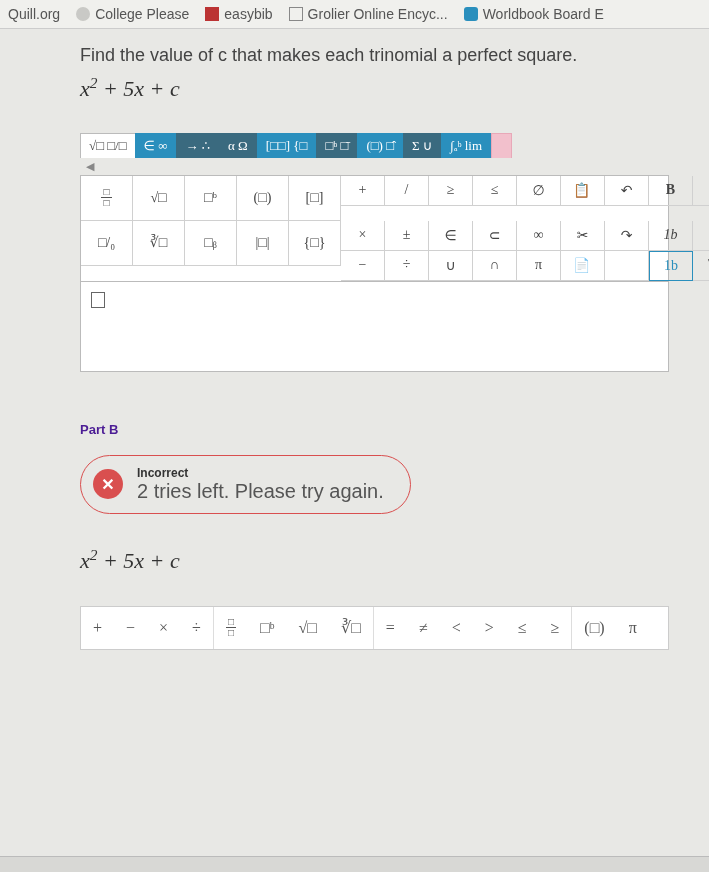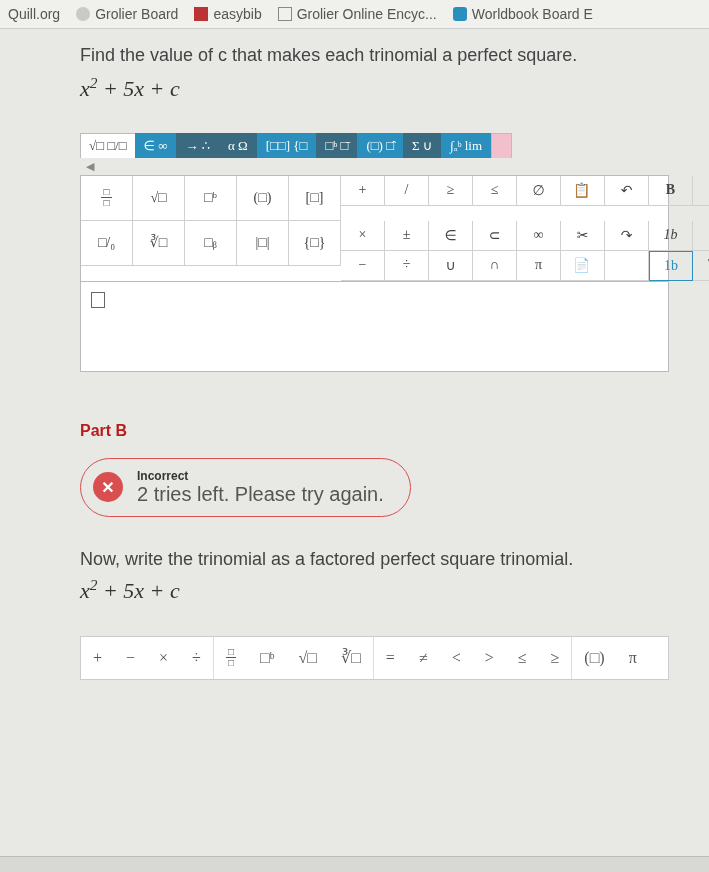--- a/index.html
+++ b/index.html
@@ -63,21 +63,21 @@
       color: #444;
       cursor: pointer;
     }
     .cell.wide { width: 52px; }
     .cell.tall { height: 45px; }
     .cell.boxed { border: 1px solid #2a8fbd; color: #2a8fbd; }
     
     .input-area { border: 1px solid #bbb; border-top: none; background: #fff; height: 90px; padding: 10px; }
     .placeholder-box { width: 14px; height: 16px; border: 1px solid #666; display: inline-block; }
     
-    .part-label { font-weight: 600; font-size: 16px; color: #b91c1c; margin-bottom: 18px; }
+    .part-label { font-weight: 600; font-size: 13px; color: #4c1d95; margin-bottom: 18px; }
     
     .feedback {
       display: inline-flex;
       align-items: center;
       gap: 14px;
       border: 1.5px solid #d94f4f;
       border-radius: 999px;
       padding: 10px 26px 10px 12px;
       margin-bottom: 32px;
     }
@@ -119,21 +119,21 @@
   </style>
 </head>
 <body>
 
 <div class="bookmarks">
   <div class="bm">
     <span>Quill.org</span>
   </div>
   <div class="bm">
     <span class="ico" style="background:#c9c9c6;border-radius:50%"></span>
-    <span>Grolier Board</span>
+    <span>College Please</span>
   </div>
   <div class="bm">
     <span class="ico" style="background:#b33"></span>
     <span>easybib</span>
   </div>
   <div class="bm">
     <span class="ico" style="border:1px solid #888"></span>
     <span>Grolier Online Encyc...</span>
   </div>
   <div class="bm">
@@ -253,21 +253,20 @@
   <div class="part-label">Part B</div>
 
   <div class="feedback">
     <div class="x-badge">✕</div>
     <div class="fb-text">
       <div class="t1">Incorrect</div>
       <div class="t2">2 tries left. Please try again.</div>
     </div>
   </div>
 
-  <div class="prompt2">Now, write the trinomial as a factored perfect square trinomial.</div>
   <div class="expr"><span style="font-style:italic">x</span><sup>2</sup> + 5<span style="font-style:italic">x</span> + <span style="font-style:italic">c</span></div>
 
   <div class="toolbar2">
     <div class="t2cell">+</div>
     <div class="t2cell">−</div>
     <div class="t2cell">×</div>
     <div class="t2cell">÷</div>
     <div class="vsep"></div>
     <div class="t2cell">
         <span class="frac">

